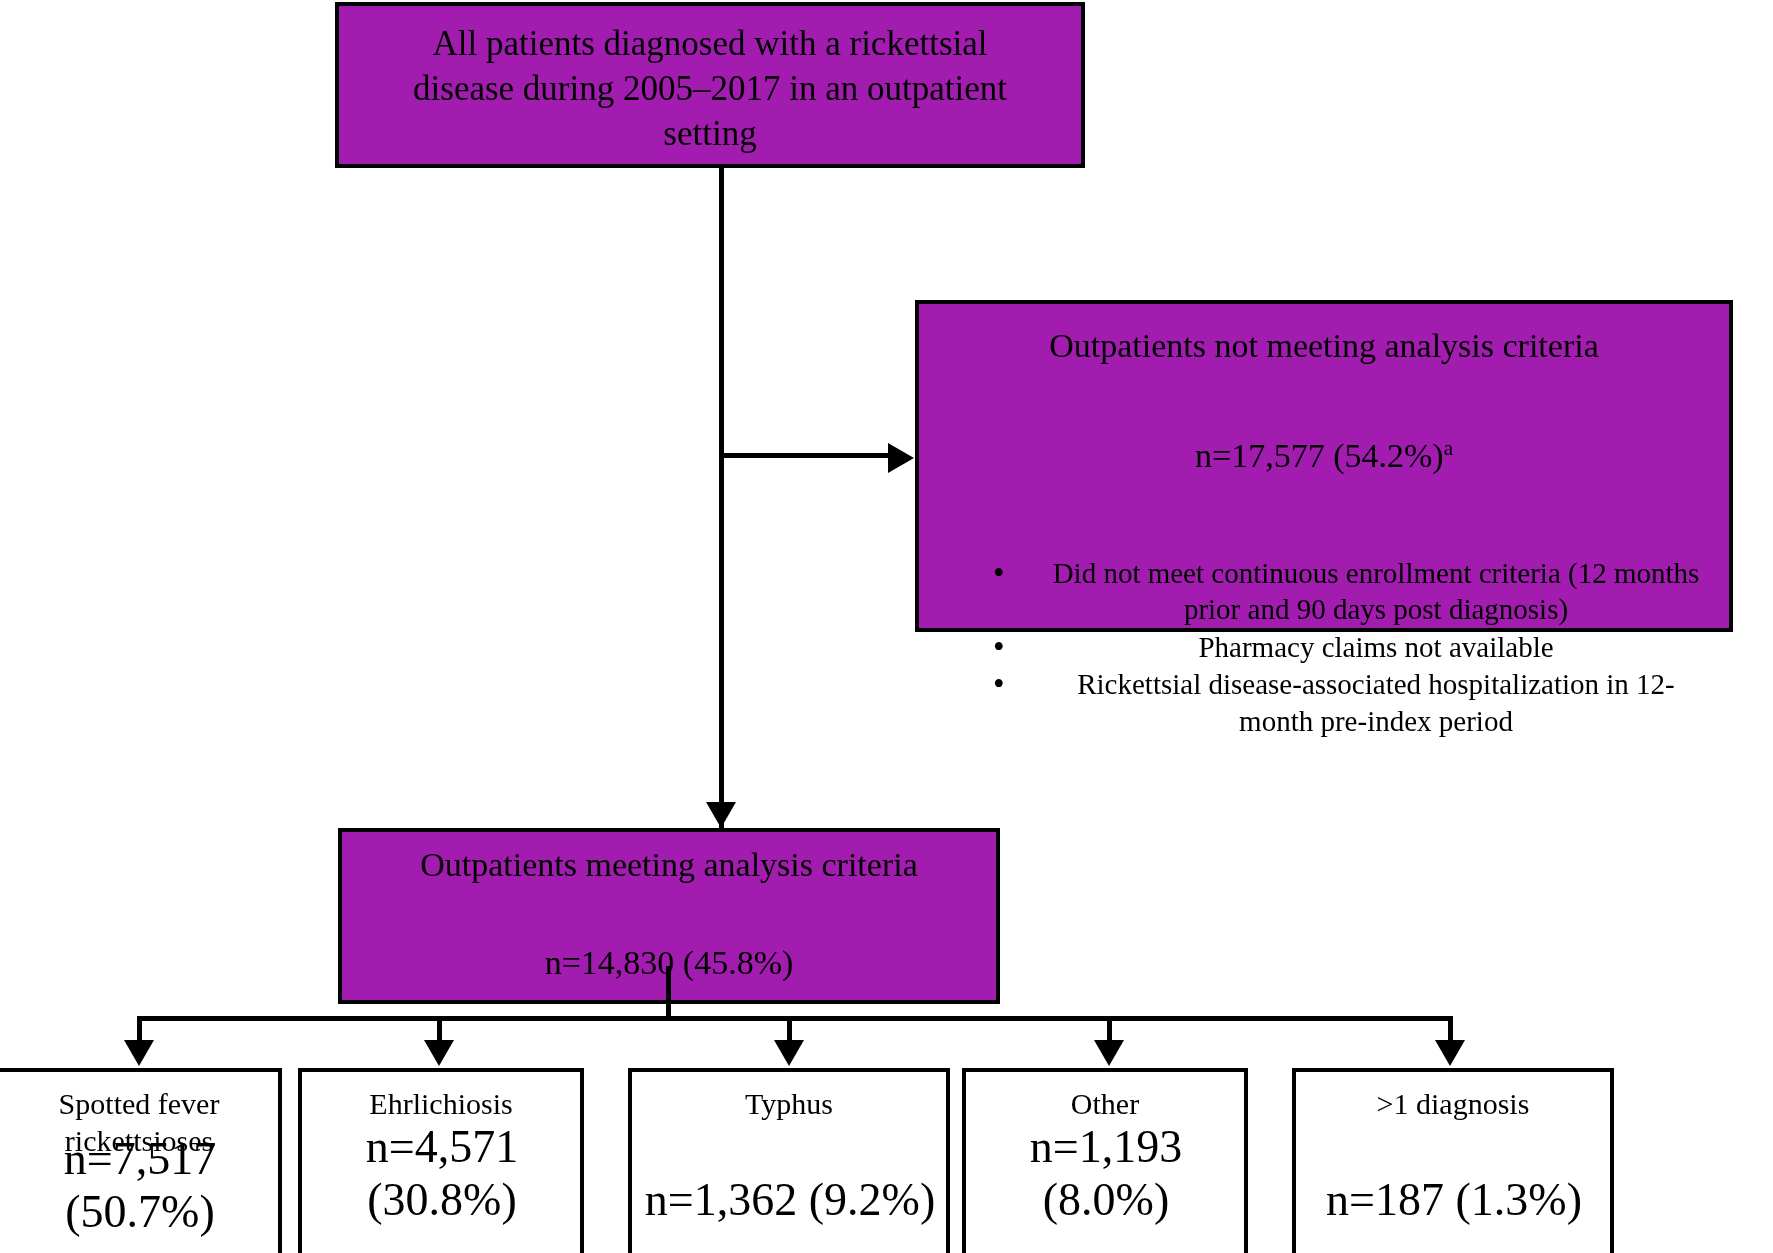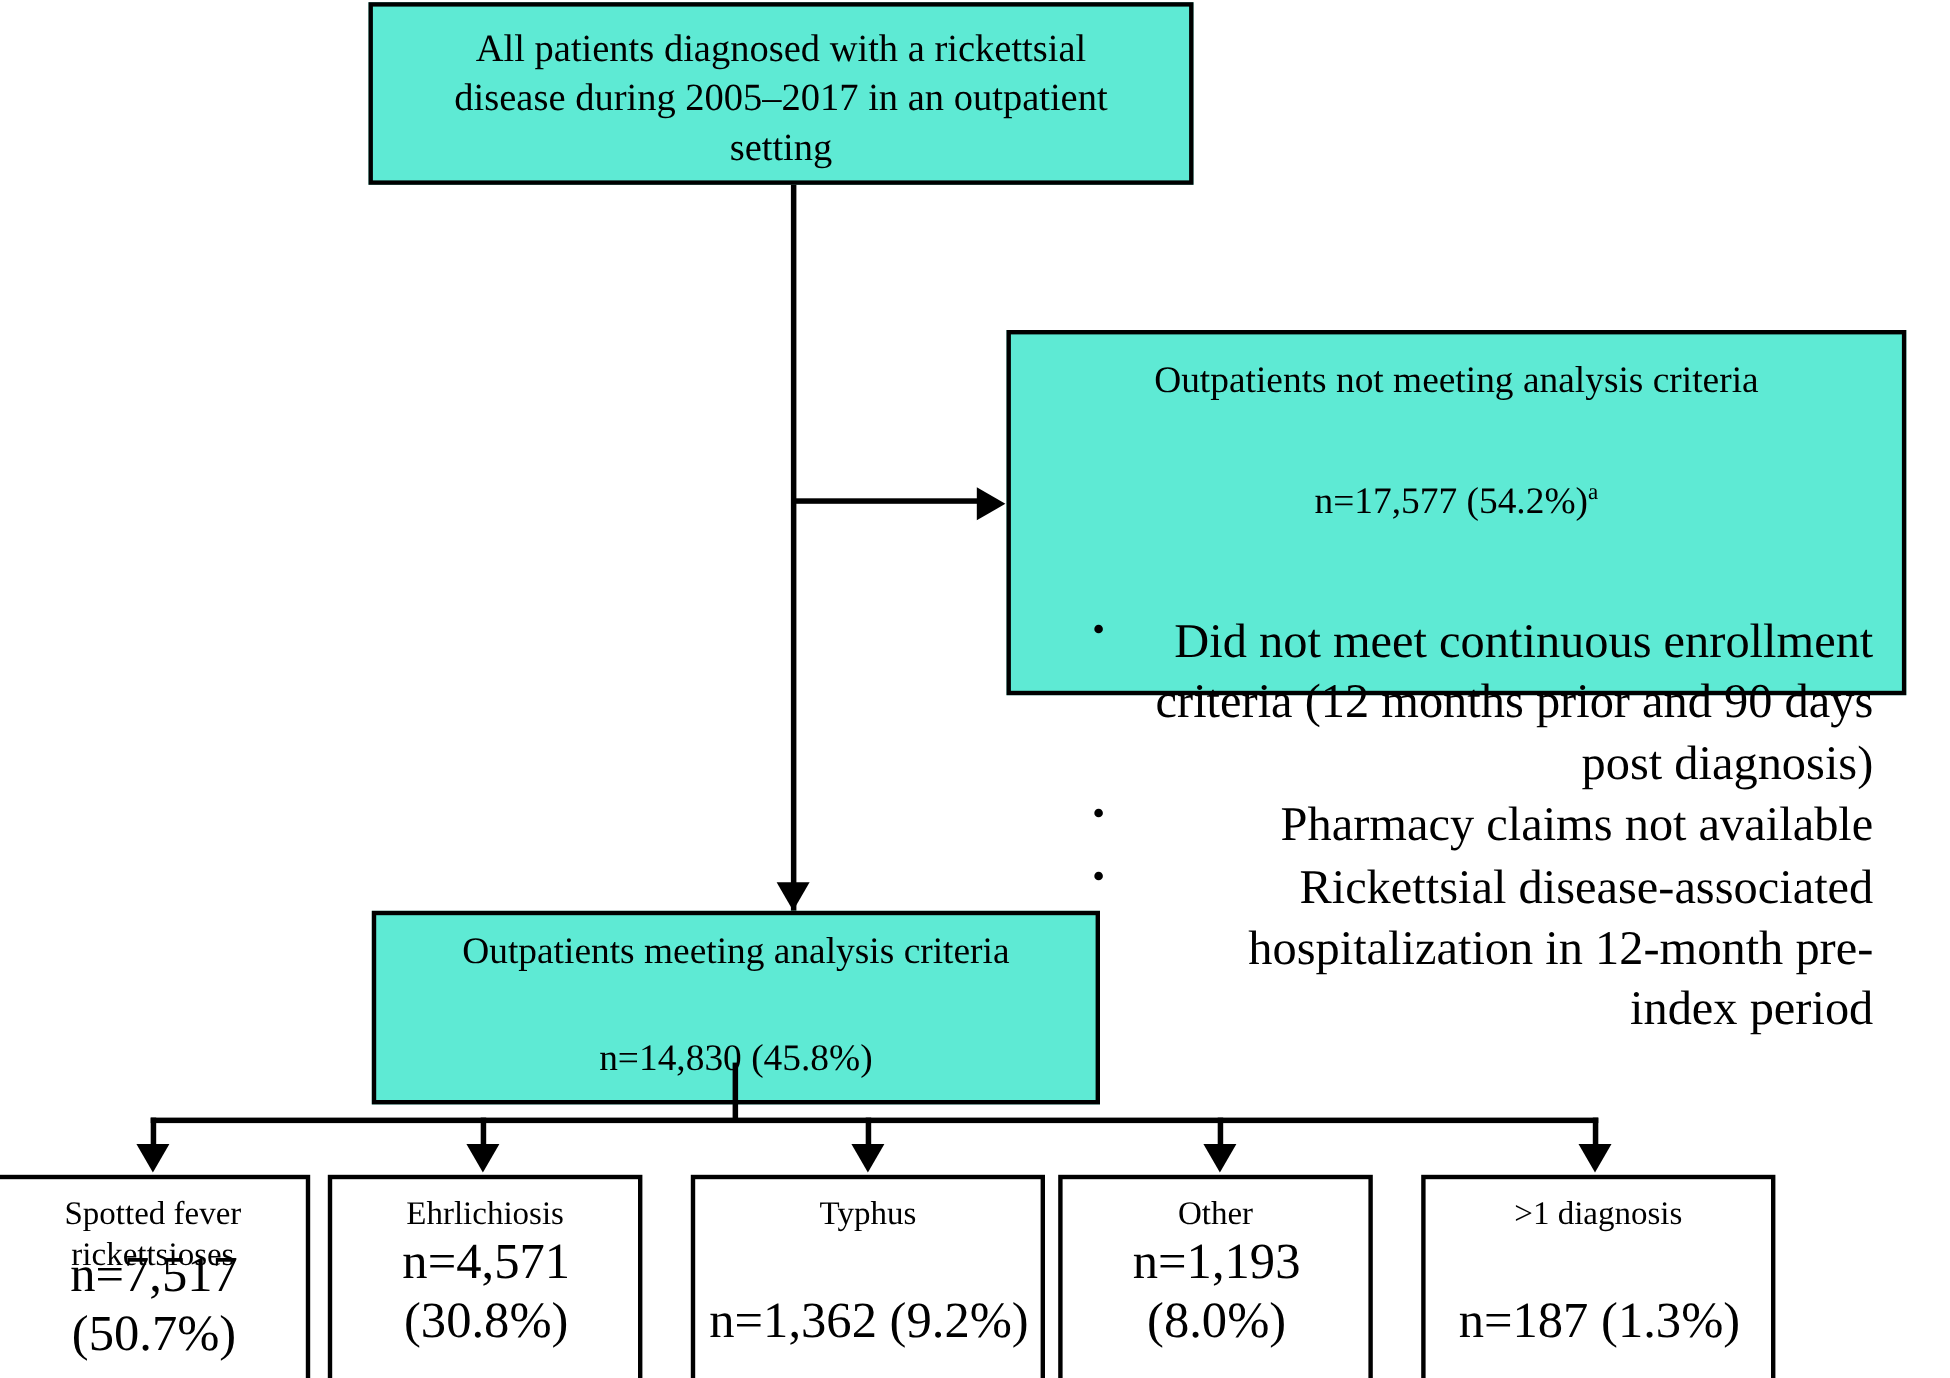--- a/index.html
+++ b/index.html
@@ -12,21 +12,21 @@
     width: 1773px;
     height: 1253px;
     background: #ffffff;
     font-family: "Liberation Serif", "DejaVu Serif", serif;
     color: #000000;
     overflow: hidden;
   }
   .box {
     position: absolute;
     border: 4px solid #000000;
-    background: #5eead4;
+    background: #a21caf;
     box-sizing: border-box;
     display: flex;
     flex-direction: column;
     align-items: center;
   }
   .box-line {
     text-align: center;
     line-height: 1.28;
     white-space: pre-line;
   }
@@ -71,23 +71,23 @@
     vertical-align: super;
     line-height: 0;
   }
   #box-excluded ul.excl-list {
     margin: 36px 0 0 0;
     padding: 0 26px 0 74px;
     list-style: none;
   }
   #box-excluded ul.excl-list li {
     position: relative;
-    font-size: 44px;
+    font-size: 29px;
     line-height: 1.26;
-    text-align: right;
+    text-align: center;
     padding-left: 56px;
     margin-bottom: 1px;
   }
   #box-excluded ul.excl-list li::before {
     content: "\2022";
     position: absolute;
     left: 0;
     top: -2px;
     font-size: 33px;
   }

